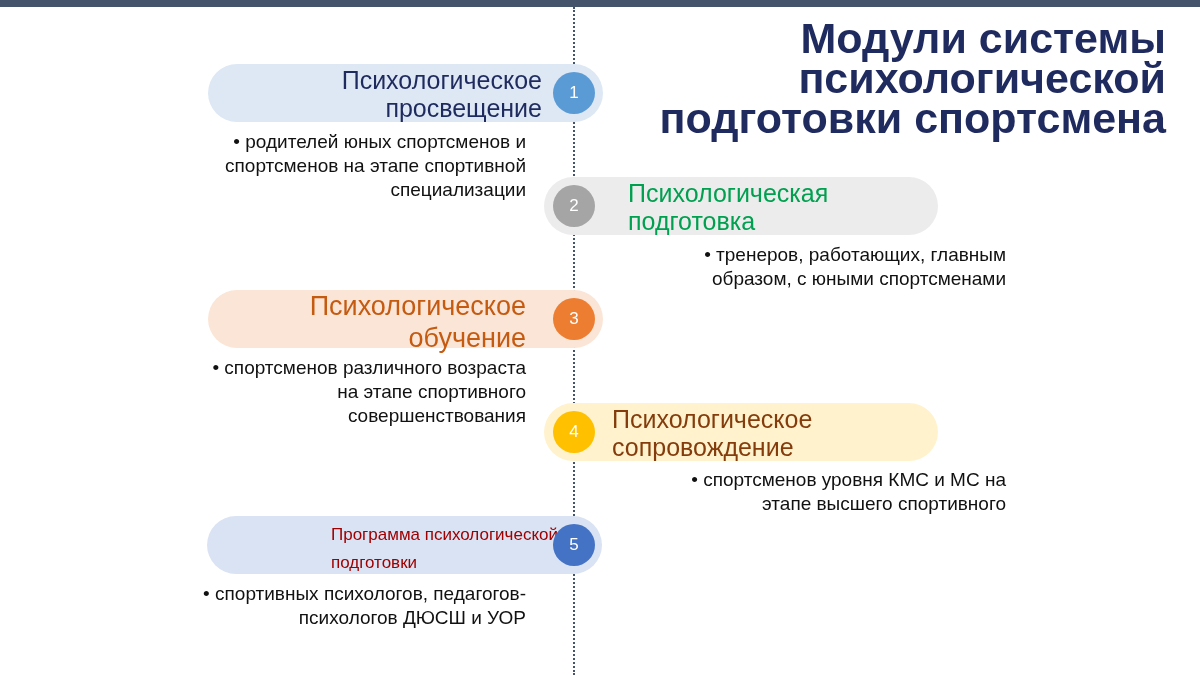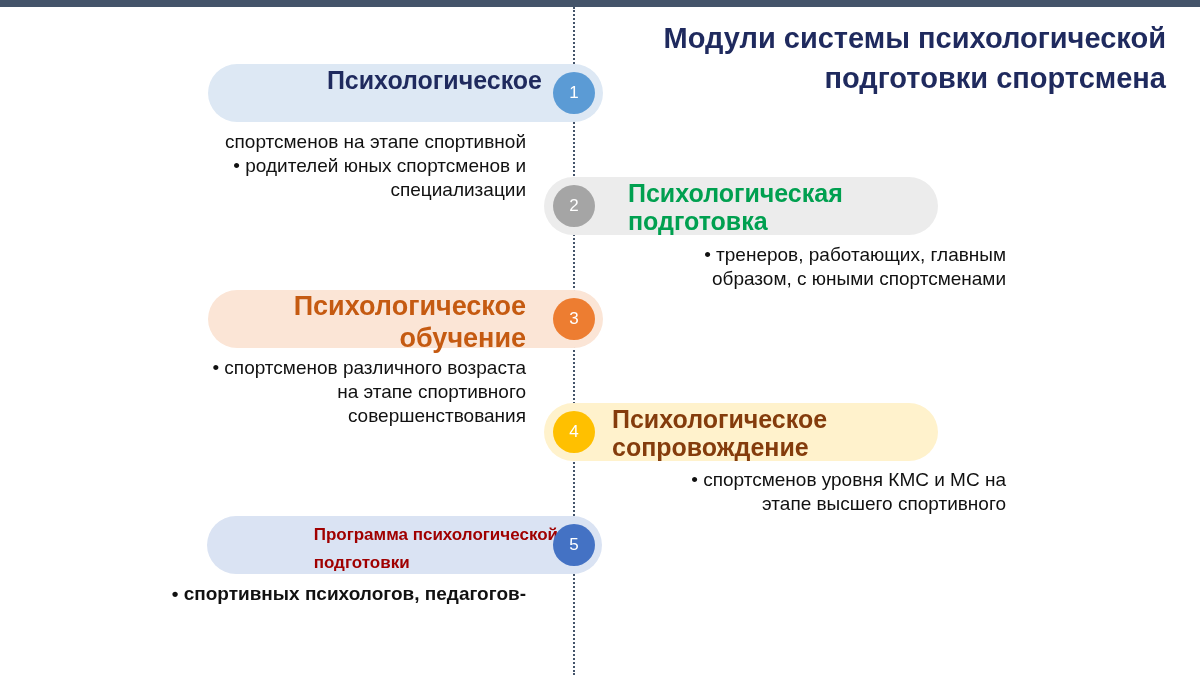--- a/index.html
+++ b/index.html
@@ -1,41 +1,42 @@
 <!DOCTYPE html>
 <html><head>
 <meta charset="utf-8">
 <style>
   html,body{margin:0;padding:0;}
   body{width:1200px;height:675px;position:relative;overflow:hidden;background:#fff;font-family:"Liberation Sans",sans-serif;}
   .topbar{position:absolute;left:0;top:0;width:1200px;height:7px;background:#44546a;}
   .vline{position:absolute;left:573px;top:7px;height:668px;width:0;border-left:2px dotted #44546a;}
-  .title{position:absolute;right:34px;top:18px;width:560px;text-align:right;font-weight:bold;font-size:29px;line-height:40px;color:#1f2a5e;}
+  .title{position:absolute;right:34px;top:18px;width:560px;text-align:right;font-weight:bold;font-size:43px;line-height:40px;color:#1f2a5e;}
   .pill{position:absolute;height:58px;border-radius:29px;}
   .circle{position:absolute;width:42px;height:42px;border-radius:50%;color:#fff;font-size:17px;text-align:center;line-height:42px;}
-  .head{position:absolute;font-weight:bold;font-size:25px;line-height:28px;}
+  .head{position:absolute;font-weight:normal;font-size:25px;line-height:28px;}
   .desc{position:absolute;font-size:19px;line-height:24px;color:#111;}
   .desc.right{text-align:right;}
 </style>
 </head>
 <body>
 
 <div class="topbar"></div>
 <div class="vline"></div>
 
 <div class="title">Модули системы психологической подготовки спортсмена</div>
 
 <div class="pill" style="left:208px;top:64px;width:395px;background:#dde8f4;"></div>
 <div class="head" style="right:658px;top:66px;text-align:right;color:#1f2a5e;">
   <div>Психологическое</div>
+  <div>просвещение</div>
 </div>
 <div class="circle" style="left:553px;top:72px;background:#5b9bd5;">1</div>
 <div class="desc right" style="right:674px;top:130px;">
+  <div>•  родителей юных спортсменов и</div>
   <div>спортсменов на этапе спортивной</div>
-  <div>•  родителей юных спортсменов и</div>
   <div>специализации</div>
 </div>
 
 <div class="pill" style="left:544px;top:177px;width:394px;background:#ececec;"></div>
 <div class="circle" style="left:553px;top:185px;background:#a5a5a5;">2</div>
 <div class="head" style="left:628px;top:179px;color:#00a050;">
   <div>Психологическая</div>
   <div>подготовка</div>
 </div>
 <div class="desc right" style="right:194px;top:243px;">
@@ -65,15 +66,16 @@
   <div>•  спортсменов уровня КМС и МС на</div>
   <div>этапе высшего спортивного</div>
 </div>
 
 <div class="pill" style="left:207px;top:516px;width:395px;background:#dae3f3;"></div>
 <div class="head" style="right:642px;top:521px;text-align:left;color:#a00000;font-size:17px;line-height:28px;">
   <div>Программа психологической</div>
   <div>подготовки</div>
 </div>
 <div class="circle" style="left:553px;top:524px;background:#4472c4;">5</div>
-<div class="desc right" style="right:674px;top:582px;font-weight:bold;">
+<div class="desc right" style="right:674px;top:582px;">
   <div>•  спортивных психологов, педагогов-</div>
+  <div>психологов ДЮСШ и УОР</div>
 </div>
 
 </body></html>

